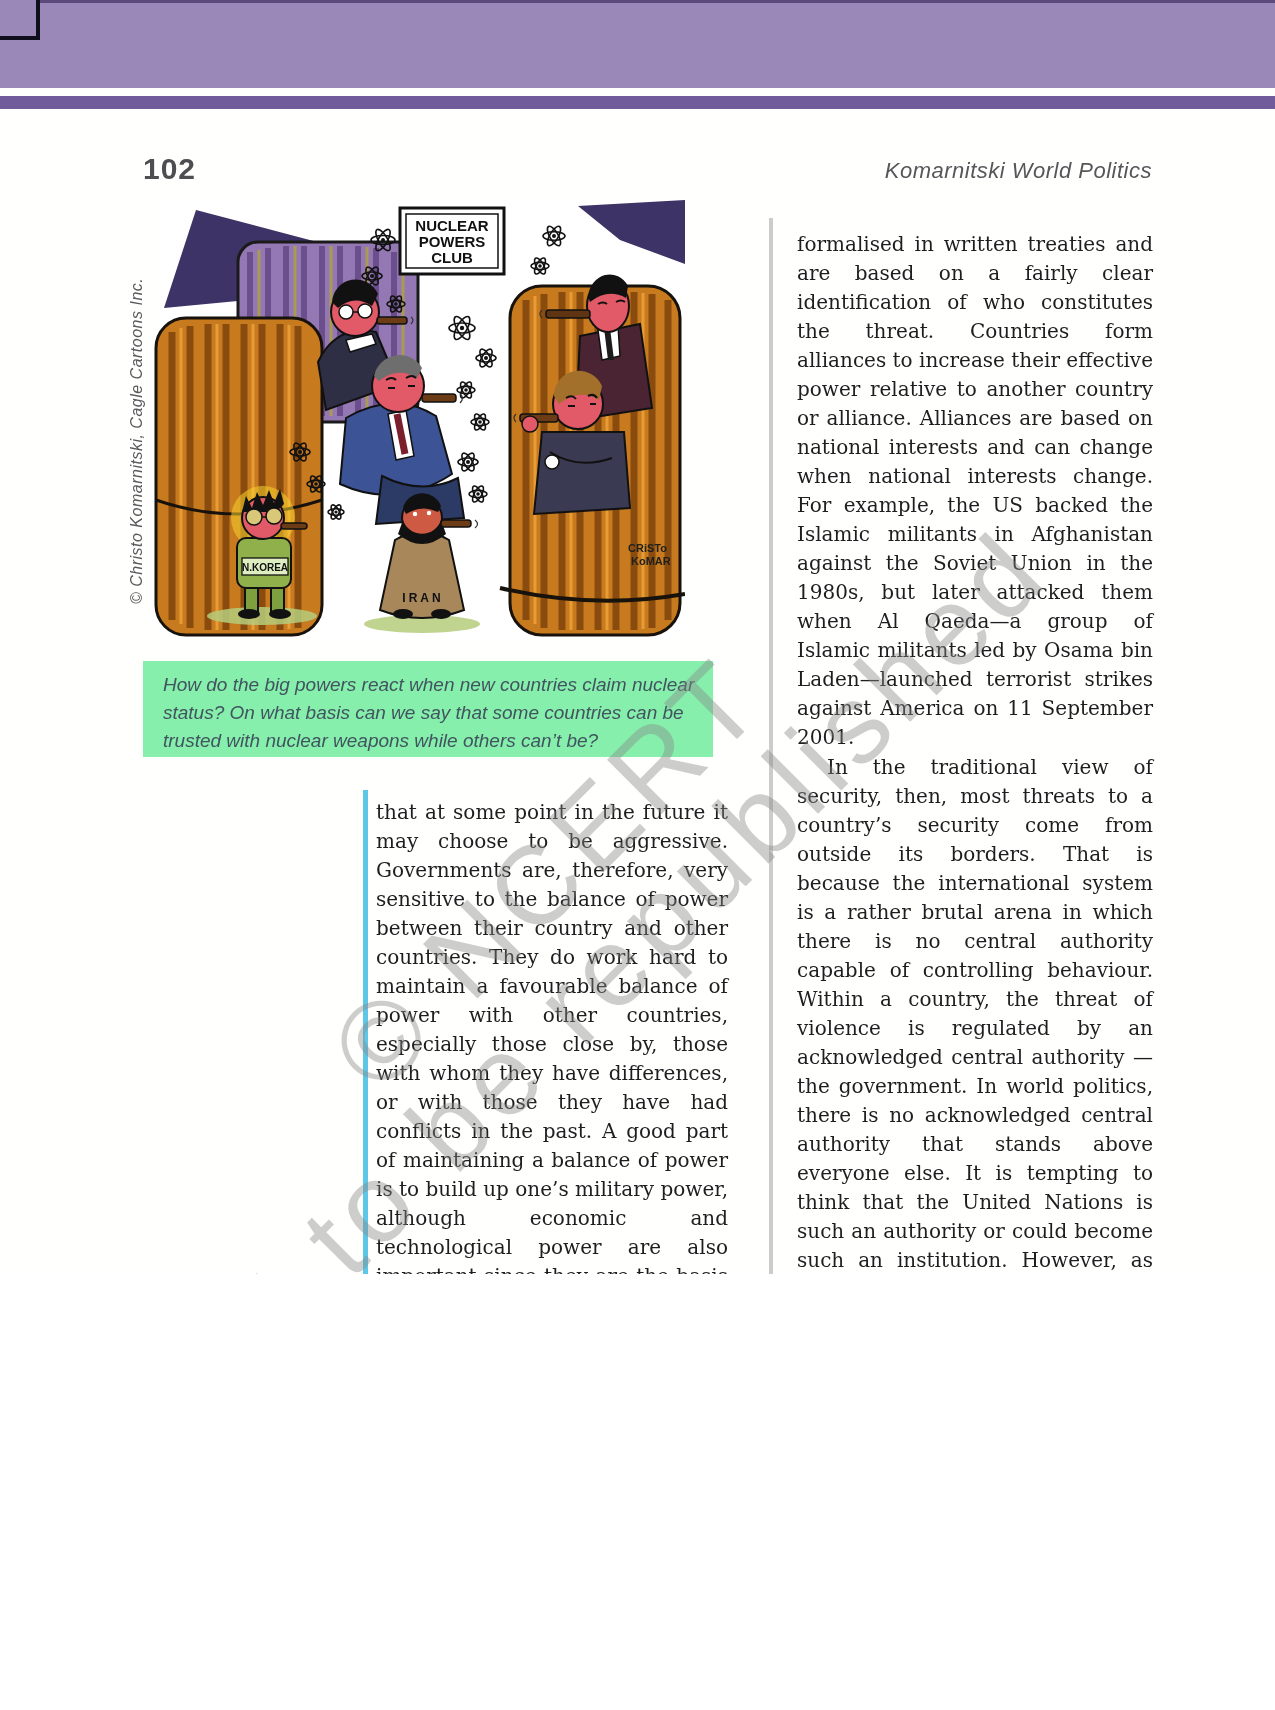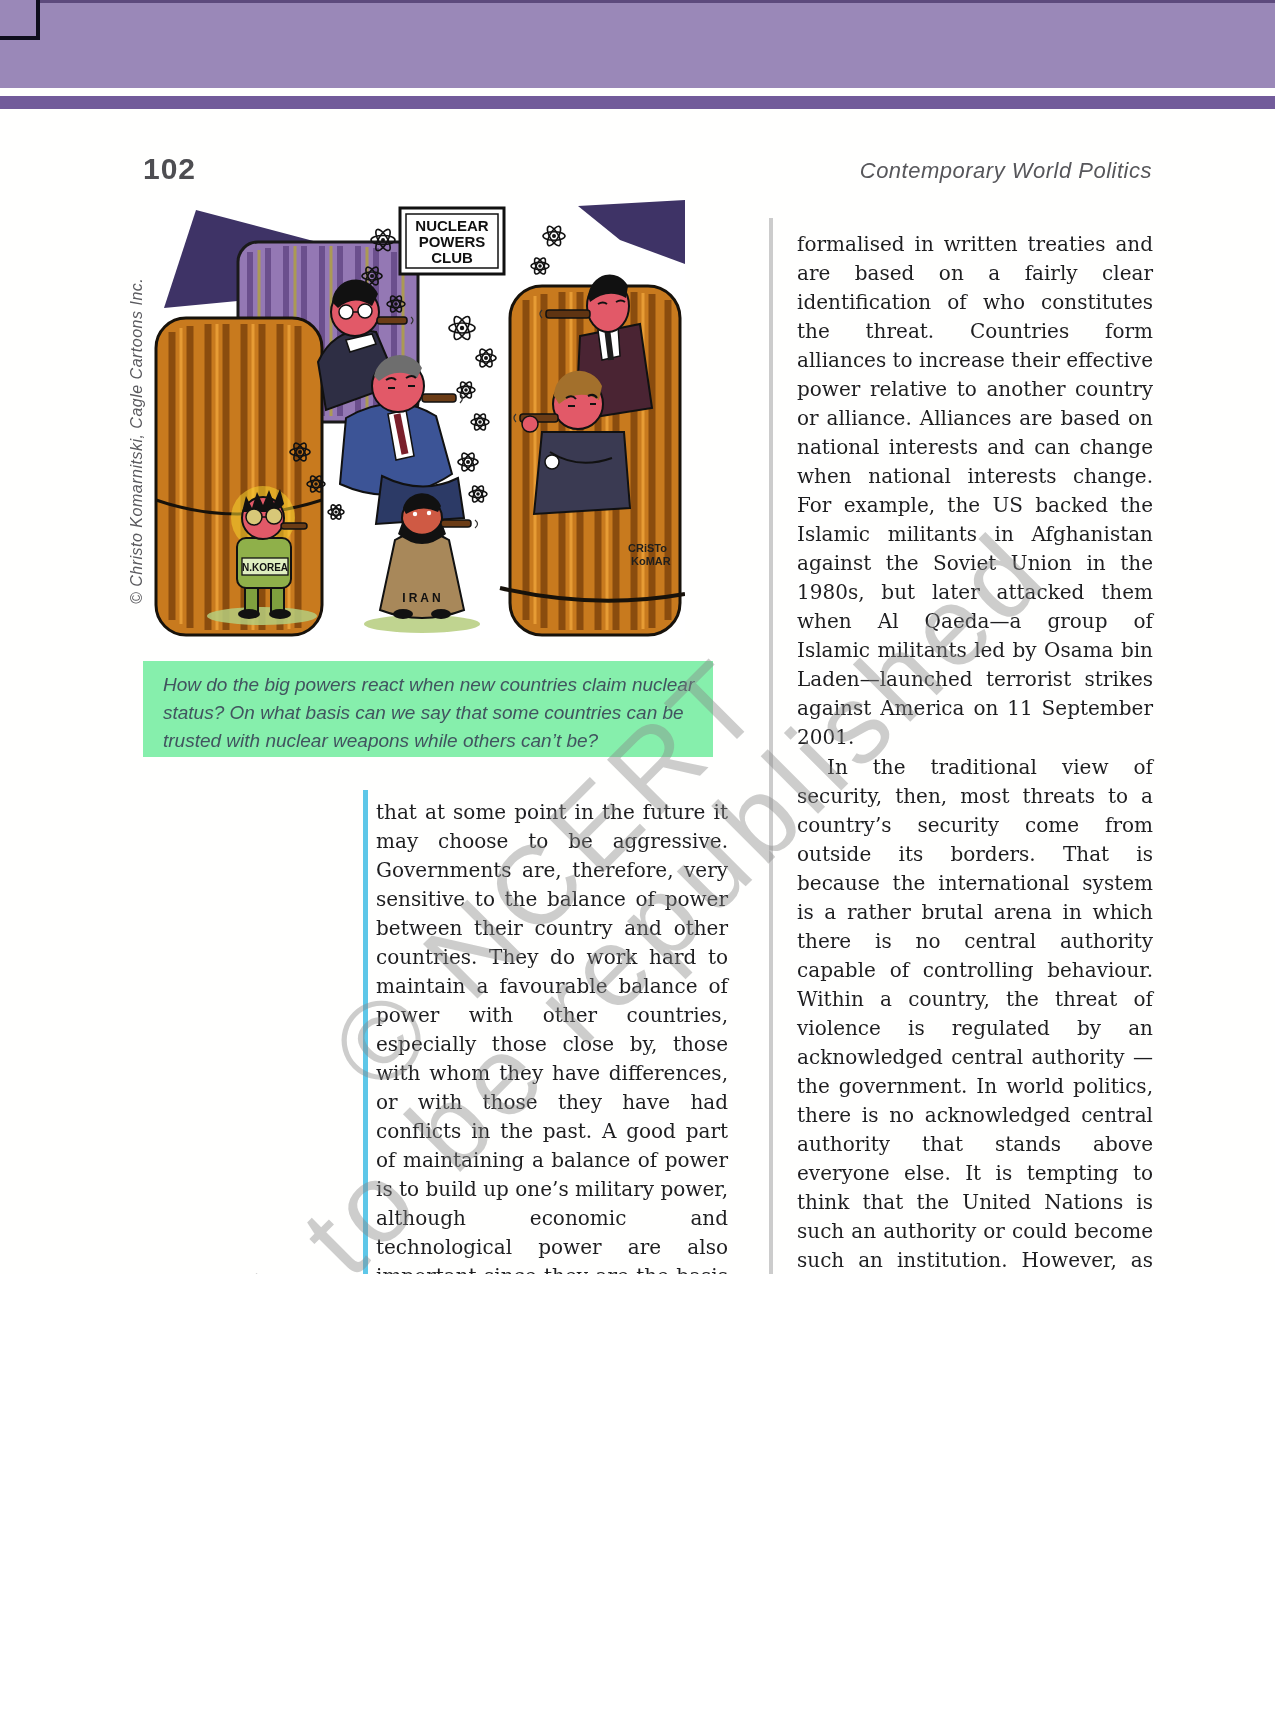--- a/index.html
+++ b/index.html
@@ -51,21 +51,21 @@
 <body>
 
 <div class="page">
 
   <div class="band-top"></div>
   <div class="band-top-edge"></div>
   <div class="corner-box-top"></div>
   <div class="strip-top"></div>
 
   <div class="page-number">102</div>
-  <div class="running-title">Contemporary World Politics</div>
+  <div class="running-title">Komarnitski World Politics</div>
 
   <div class="cartoon-credit">© Christo Komarnitski, Cagle Cartoons Inc.</div>
 
   <div class="cartoon">
     <svg width="535" height="438" viewBox="0 0 535 438">
       <rect x="0" y="0" width="535" height="438" fill="#ffffff"></rect>
 
       <polygon points="14,108 46,10 205,52 118,98" fill="#3e3366"></polygon>
       <polygon points="428,6 535,0 535,64 470,40" fill="#3e3366"></polygon>
 

